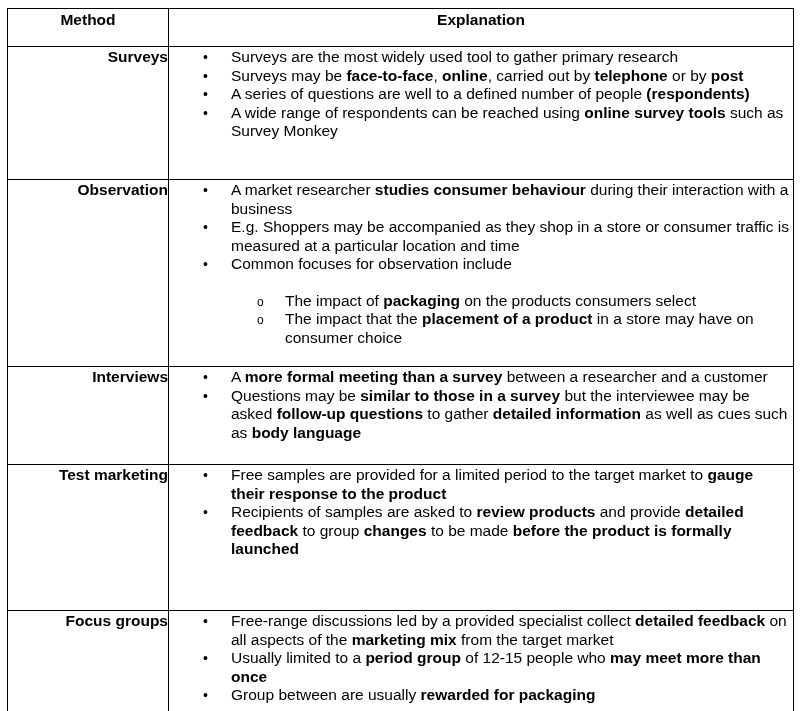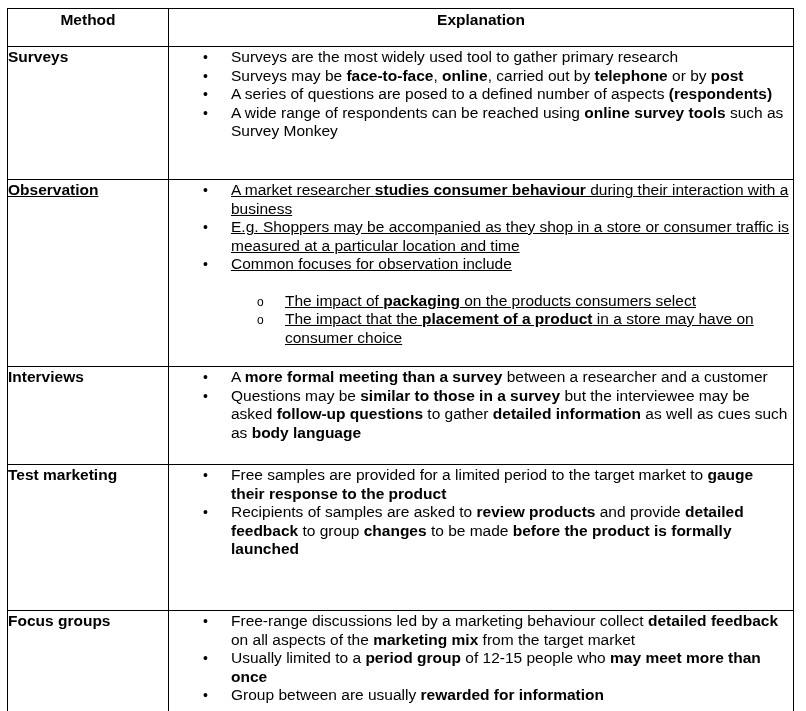--- a/index.html
+++ b/index.html
@@ -10,31 +10,31 @@
     width: 786px; border-collapse: collapse; table-layout: fixed;
     font-size: 15.5px; line-height: 18.5px;
   }
   table.methods td, table.methods th {
     border: 1.5px solid #000; vertical-align: top; padding: 0;
   }
   col.c1 { width: 161px; }
   col.c2 { width: 625px; }
   th { font-weight: bold; text-align: center; padding-top: 2px !important; }
   tr.hdr { height: 38px; }
-  td.method { font-weight: bold; text-align: left; padding-top: 1px !important; }
+  td.method { font-weight: bold; text-align: right; padding-top: 1px !important; }
   td.expl { padding: 1px 4px 0 0 !important; }
   ul.b { list-style: none; margin: 0; padding: 0; }
   ul.b > li { position: relative; padding-left: 62px; }
   ul.b > li::before { content: "\2022"; position: absolute; left: 34px; top: 0; font-size: 14px; }
   ul.sub { list-style: none; margin: 18px 0 0 0; padding: 0; }
   ul.sub > li { position: relative; padding-left: 116px; }
   ul.sub > li::before { content: "o"; position: absolute; left: 88px; top: 1px; font-size: 12px; }
   b { font-weight: bold; }
   tr.r1 { height: 133px; }
-  tr.r2 { height: 187px; text-decoration: underline; }
+  tr.r2 { height: 187px; }
   tr.r3 { height: 98px; }
   tr.r4 { height: 146px; }
   tr.r5 { height: 118px; }
 </style>
 </head>
 <body>
 
 <table class="methods">
   <colgroup>
       <col class="c1">
@@ -44,21 +44,21 @@
       <tr class="hdr">
     <th>Method</th>
     <th>Explanation</th>
   </tr>
   <tr class="r1">
     <td class="method">Surveys</td>
     <td class="expl">
           <ul class="b">
             <li><span>Surveys are the most widely used tool to gather primary research</span></li>
             <li><span>Surveys may be </span><b>face-to-face</b><span>, </span><b>online</b><span>, carried out by </span><b>telephone</b><span> or by </span><b>post</b></li>
-            <li><span>A series of questions are posed to a defined number of aspects </span><b>(respondents)</b></li>
+            <li><span>A series of questions are well to a defined number of people </span><b>(respondents)</b></li>
             <li><span>A wide range of respondents can be reached using </span><b>online survey tools</b><span> such as Survey Monkey</span></li>
           </ul>
         </td>
   </tr>
   <tr class="r2">
     <td class="method">Observation</td>
     <td class="expl">
           <ul class="b">
             <li><span>A market researcher </span><b>studies consumer behaviour</b><span> during their interaction with a business</span></li>
             <li><span>E.g. Shoppers may be accompanied as they shop in a store or consumer traffic is measured at a particular location and time</span></li>
@@ -85,20 +85,20 @@
           <ul class="b">
             <li><span>Free samples are provided for a limited period to the target market to </span><b>gauge their response to the product</b></li>
             <li><span>Recipients of samples are asked to </span><b>review products</b><span> and provide </span><b>detailed feedback</b><span> to group </span><b>changes</b><span> to be made </span><b>before the product is formally launched</b></li>
           </ul>
         </td>
   </tr>
   <tr class="r5">
     <td class="method">Focus groups</td>
     <td class="expl">
           <ul class="b">
-            <li><span>Free-range discussions led by a marketing behaviour collect </span><b>detailed feedback</b><span> on all aspects of the </span><b>marketing mix</b><span> from the target market</span></li>
+            <li><span>Free-range discussions led by a provided specialist collect </span><b>detailed feedback</b><span> on all aspects of the </span><b>marketing mix</b><span> from the target market</span></li>
             <li><span>Usually limited to a </span><b>period group</b><span> of 12-15 people who </span><b>may meet more than once</b></li>
-            <li><span>Group between are usually </span><b>rewarded for information</b></li>
+            <li><span>Group between are usually </span><b>rewarded for packaging</b></li>
           </ul>
         </td>
   </tr>
 </tbody>
   </table>
 
 </body></html>

